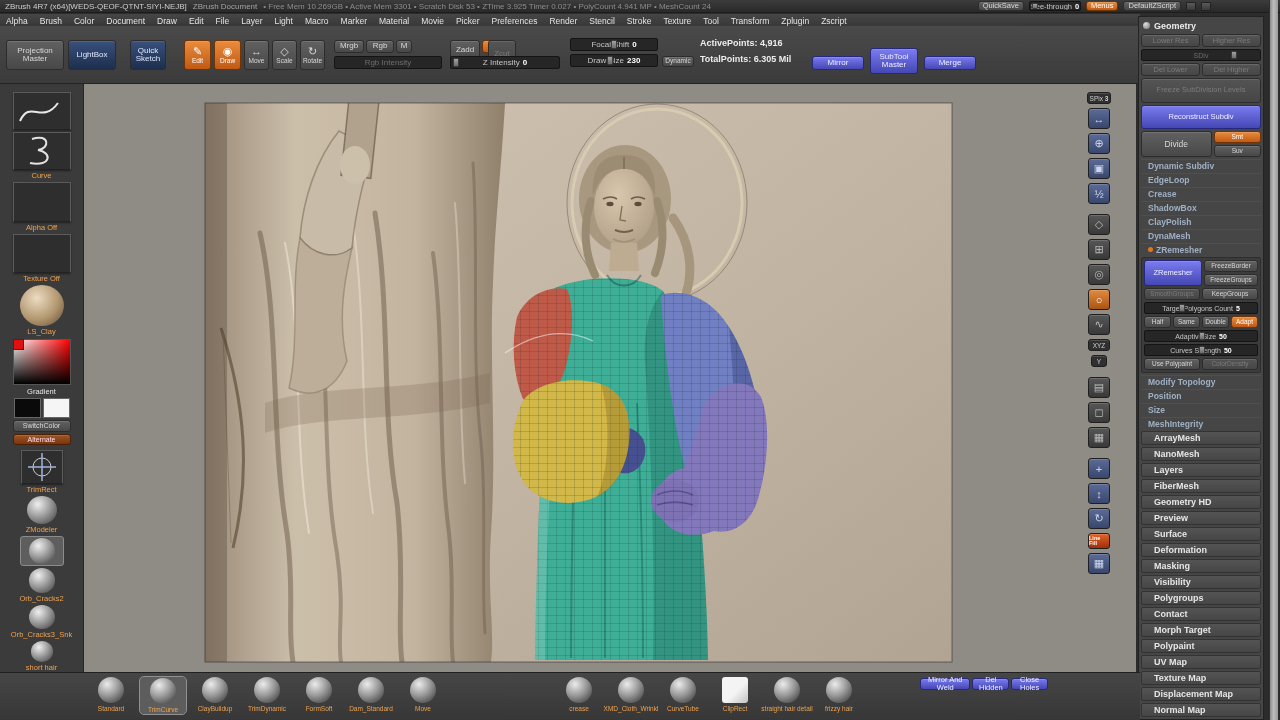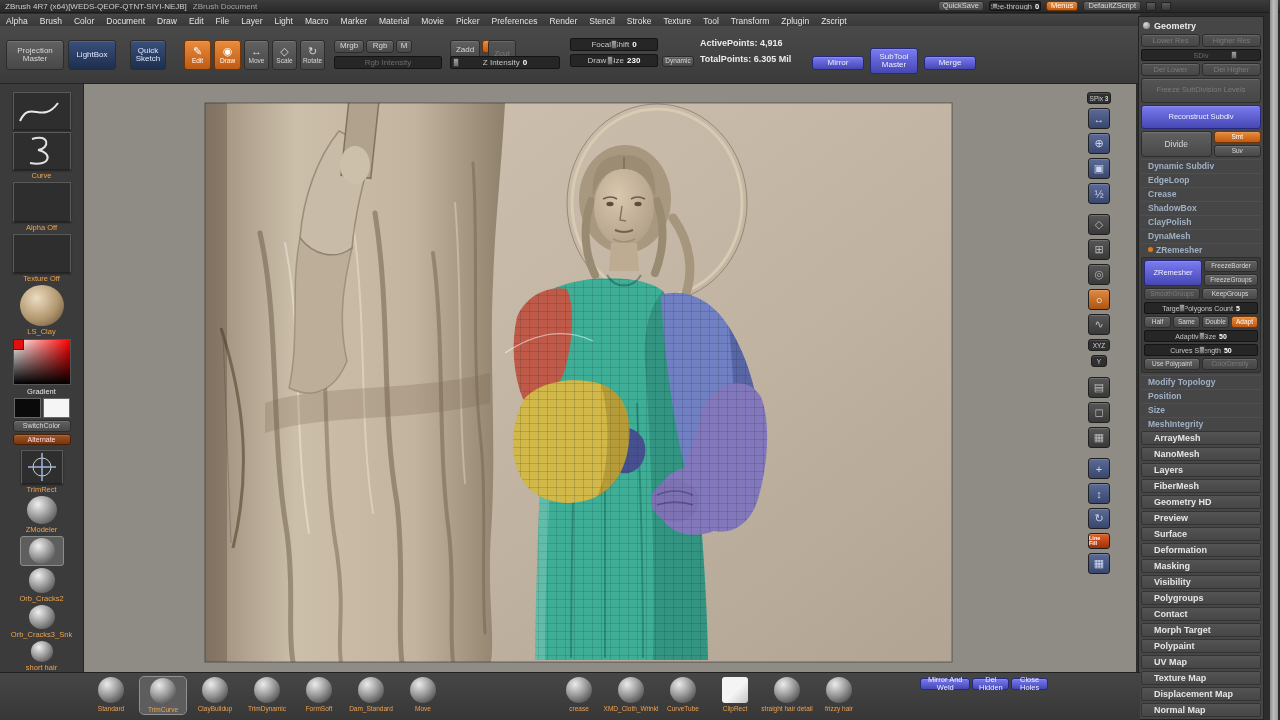--- a/index.html
+++ b/index.html
@@ -18,21 +18,21 @@
       display:flex;align-items:center;justify-content:center;gap:3px;position:relative;overflow:hidden}
   .slider b{color:#fff;font-weight:bold}
   .slider .handle{position:absolute;top:1px;bottom:1px;width:6px;background:linear-gradient(#a2a2a2,#6c6c6c);
       border:1px solid #3c3c3c;border-radius:1px}
   .slider.dis{color:#6d6d6d}
 
   
   .titlebar{position:absolute;left:0;top:0;width:1280px;height:13px;background:linear-gradient(#3c3c3c,#292929);
       display:flex;align-items:center;gap:6px;padding:0 5px;font-size:8px;white-space:nowrap;border-bottom:1px solid #1d1d1d}
   .tb-app{color:#cfcfcf}.tb-doc{color:#a5a5a5}.tb-stats{color:#8d8d8d}
-  .tb-right{margin-left:auto;margin-right:104px;display:flex;align-items:flex-end;gap:5px}
+  .tb-right{margin-left:auto;margin-right:64px;display:flex;align-items:flex-end;gap:5px}
   .tb-right .zb{height:10px;font-size:7.5px;padding:0 4px}
   .tb-right .slider{height:10px;font-size:7.5px;width:52px}
   .winicon{width:10px;height:9px;background:linear-gradient(#5a5a5a,#3a3a3a);border:1px solid #222;border-radius:1px}
 
   
   .menubar{position:absolute;left:0;top:14px;width:1140px;height:14px;background:linear-gradient(#464646,#373737);
       border-bottom:1px solid #262626;display:flex;align-items:center;gap:12px;padding:0 6px;font-size:8.5px;color:#e4e4e4;white-space:nowrap}
   .menubar span{cursor:default}
 
   
@@ -105,20 +105,21 @@
 
   .scrollbar{position:absolute;left:1269px;top:0;width:9px;height:720px;border-left:1px solid #303030;
       background:linear-gradient(90deg,#8c8c8c,#bdbdbd 45%,#9b9b9b)}
 </style>
 </head>
 <body>
 
 <div class="titlebar">
   <span class="tb-app">ZBrush 4R7 (x64)[WEDS-QEOF-QTNT-SIYI-NEJB]</span>
   <span class="tb-doc">ZBrush Document</span>
+  <span class="tb-stats">• Free Mem 10.269GB • Active Mem 3301 • Scratch Disk 53 • ZTime 3.925 Timer 0.027 • PolyCount 4.941 MP • MeshCount 24</span>
   <span class="tb-right">
     <span class="zb">QuickSave</span>
     <span class="slider">
       <span>See-through</span>
       <b>0</b>
       <span class="handle" style="left:2px"></span>
     </span>
     <span class="zb orange">Menus</span>
     <span class="zb">DefaultZScript</span>
     <span class="winicon"></span>

